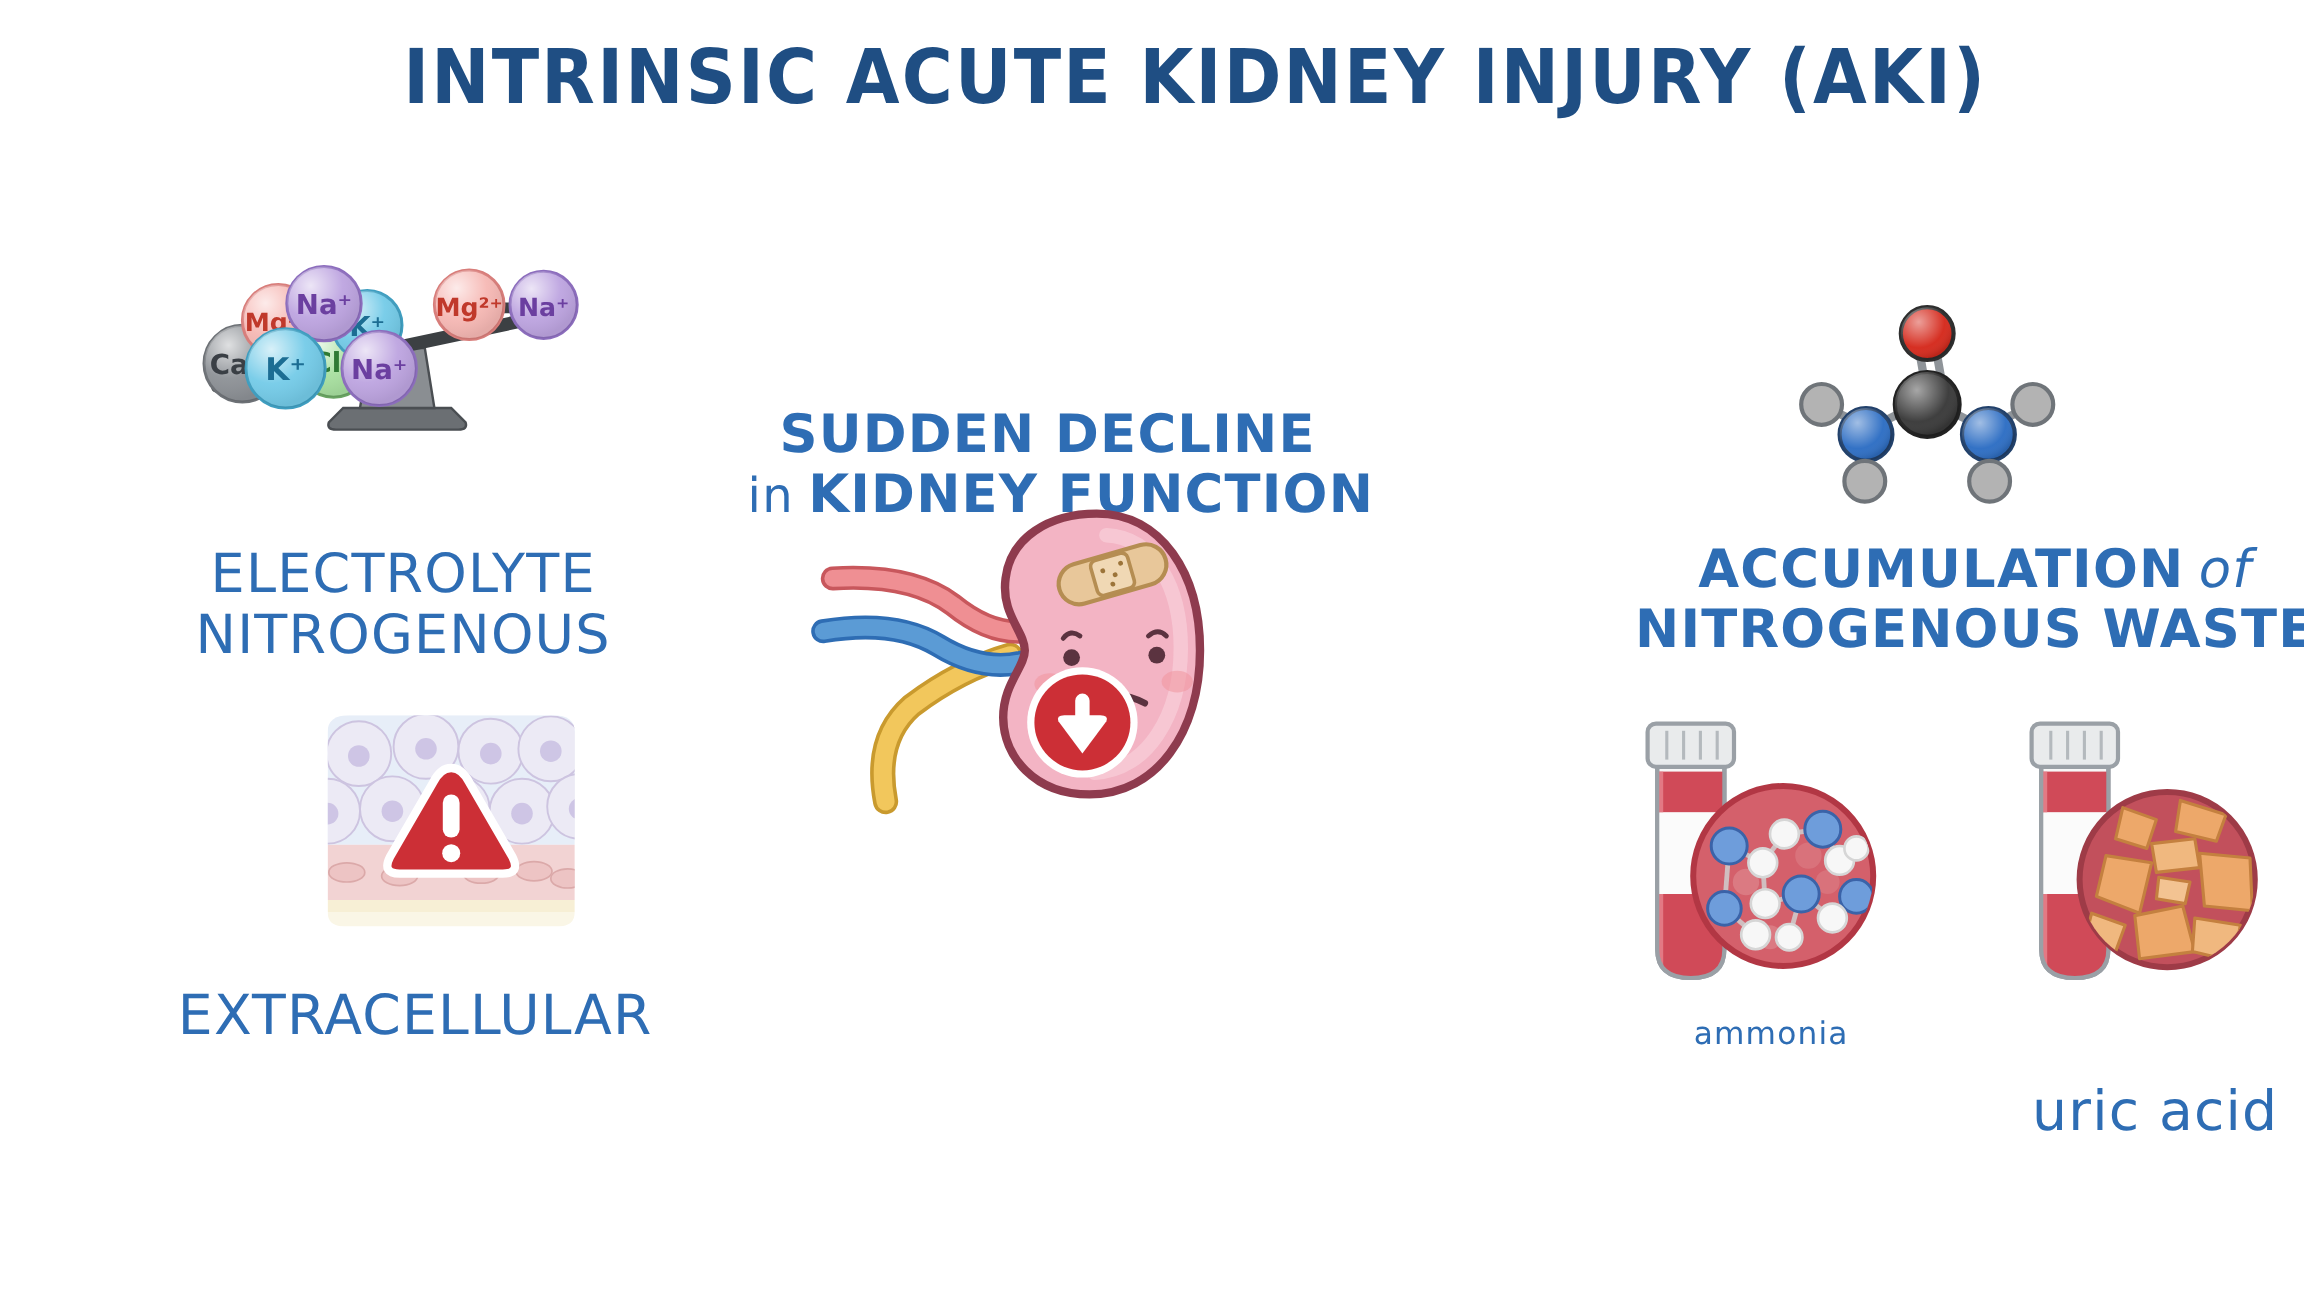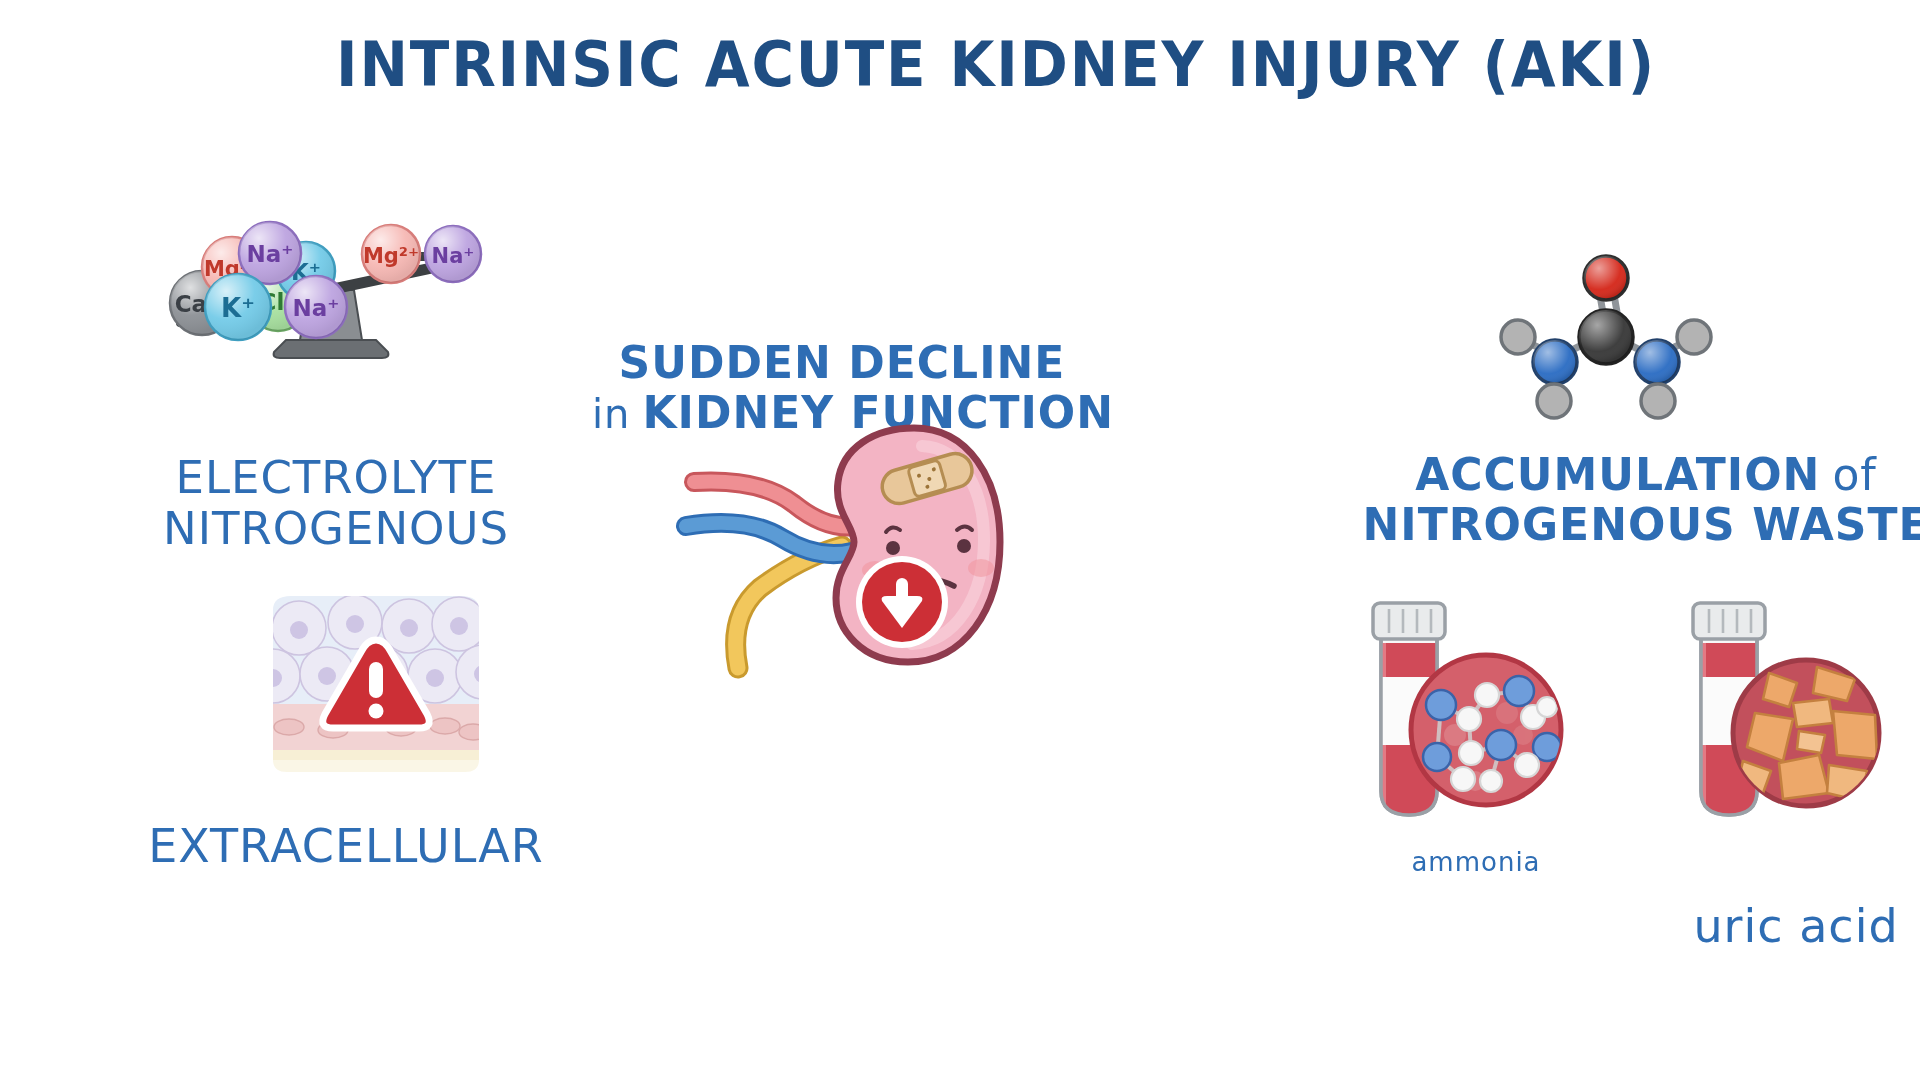--- a/index.html
+++ b/index.html
@@ -36,27 +36,27 @@
     letter-spacing:1px;
   }
   .caption.bold{font-weight:700;}
   .cap-line{display:block;white-space:nowrap;}
 
   
   #cap-electrolyte{left:60px;top:452px;width:480px;font-size:45px;}
   #cap-extracellular{left:30px;top:820px;width:560px;font-size:46px;}
 
   
-  #cap-center{left:556px;top:338px;width:500px;font-size:44px;}
+  #cap-center{left:587px;top:338px;width:500px;font-size:44px;}
   #cap-center .big{font-weight:700;font-size:44px;letter-spacing:1px;}
   #cap-center .lc{font-weight:400;font-size:40px;}
 
   
   #cap-accum{left:1280px;top:450px;width:660px;font-size:44px;}
-  #cap-accum .lc{font-weight:400;}
+  #cap-accum .lc{font-weight:400;font-style:italic;}
   #lbl-ammonia{left:1310px;top:848px;width:260px;font-size:26px;}
   #lbl-uric{left:1630px;top:900px;width:260px;font-size:46px;}
 
   svg{display:block;overflow:visible;}
   .art{position:absolute;}
 </style>
 </head>
 <body>
 
 <div class="stage">

